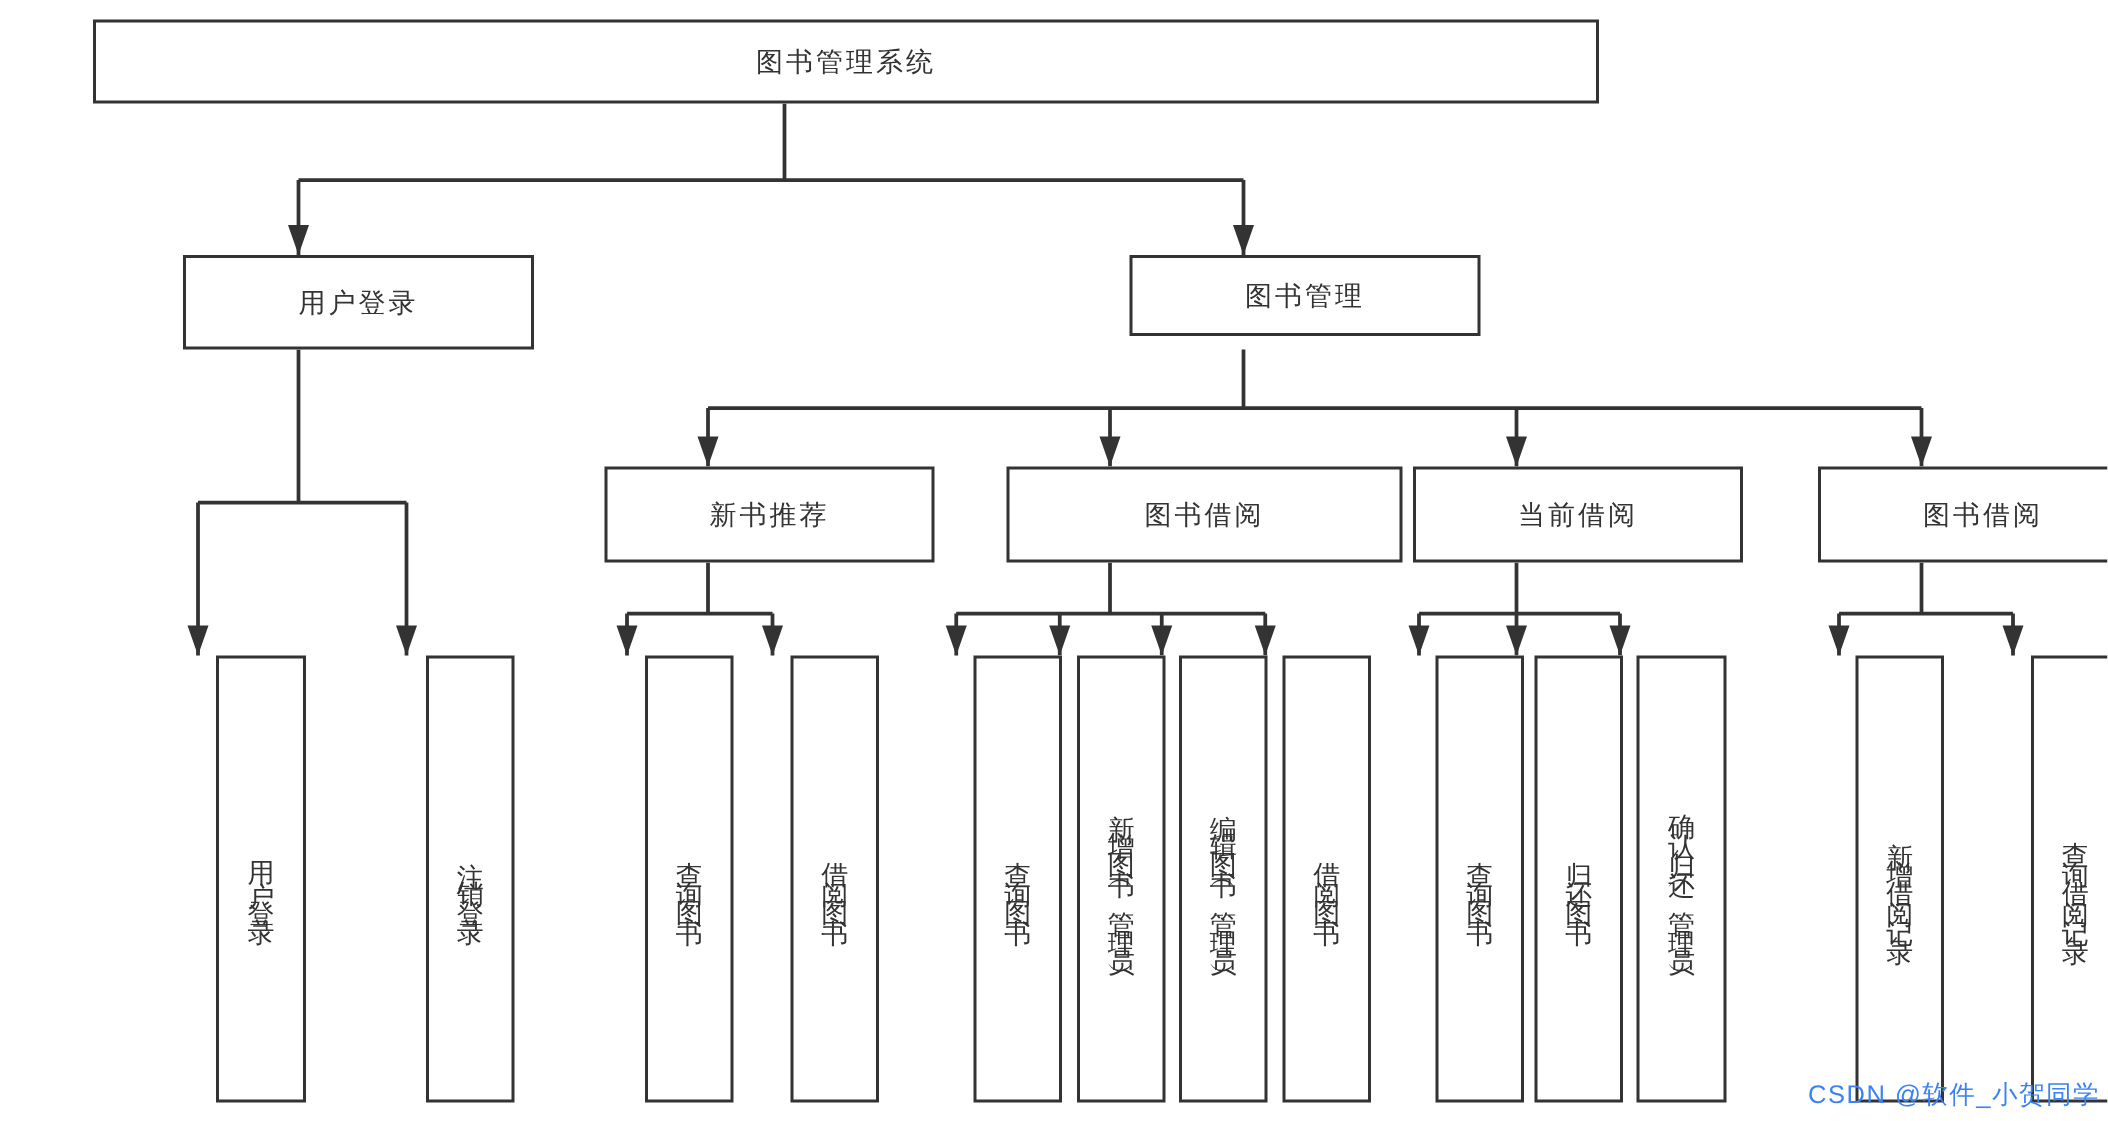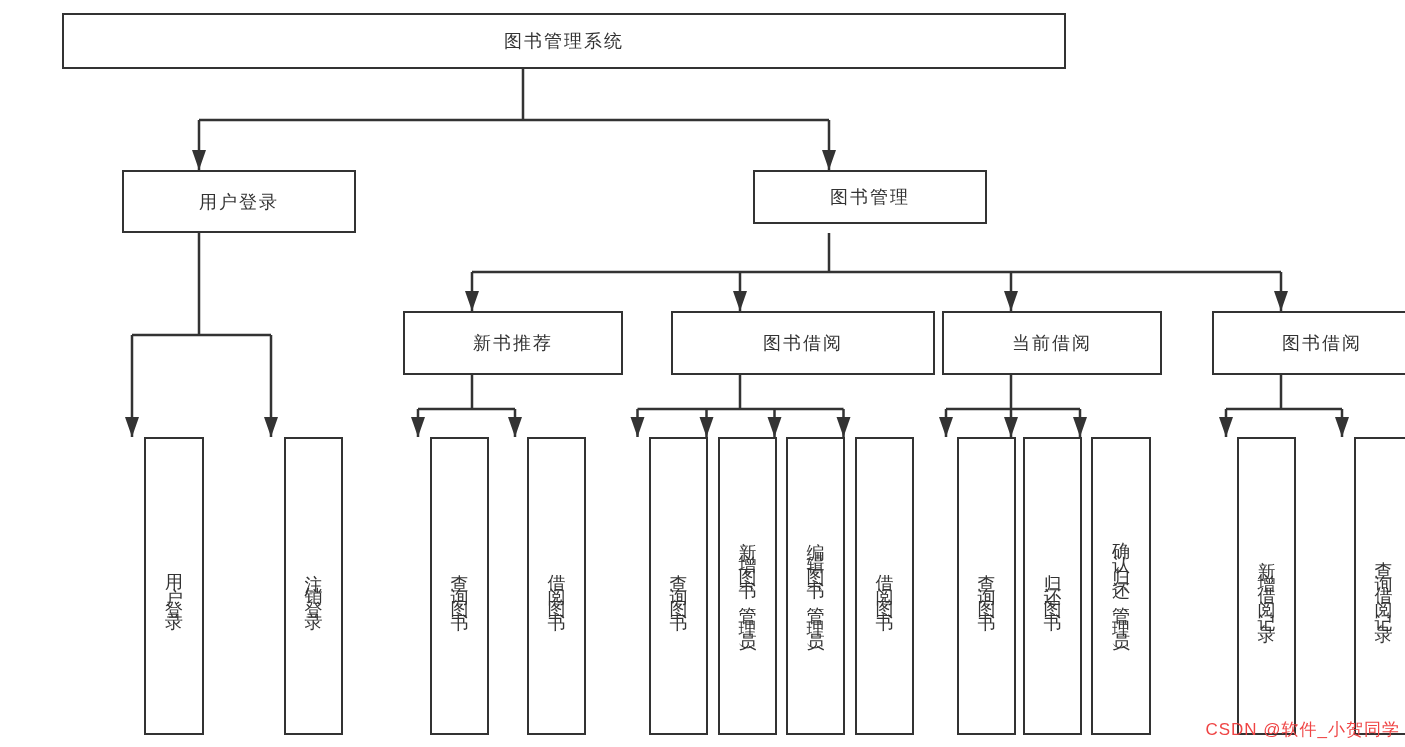--- a/index.html
+++ b/index.html
@@ -39,21 +39,21 @@
     letter-spacing: 13px;
     line-height: 1;
     white-space: nowrap;
   }
   .watermark {
     position: absolute;
     right: 5px;
     bottom: 6px;
     font-size: 17px;
     letter-spacing: 1px;
-    color: #ef4444;
+    color: #3b82f6;
     white-space: nowrap;
     pointer-events: none;
   }
 </style>
 </head>
 <body>
 
 <div class="stage">
 
   <svg class="connectors" viewBox="0 0 1405 747" xmlns="http://www.w3.org/2000/svg">

